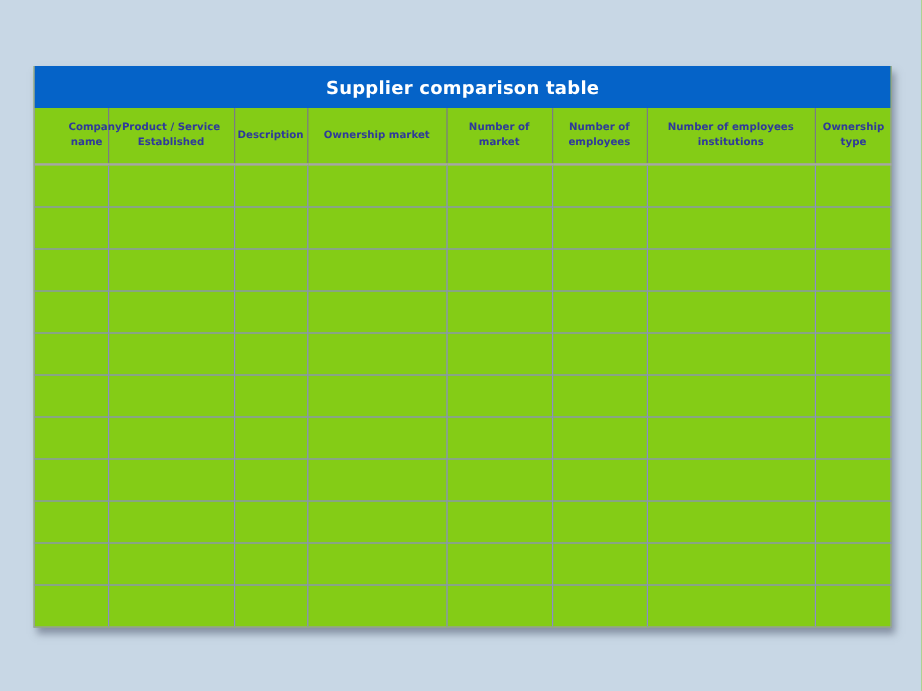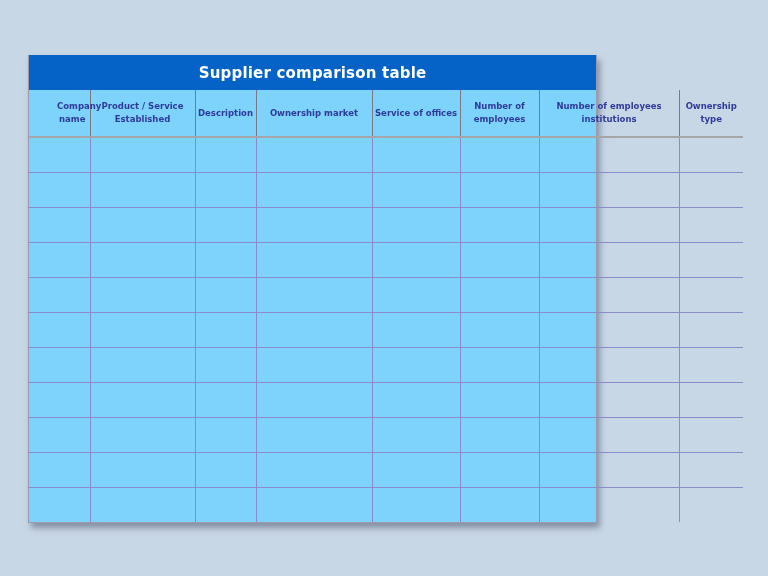--- a/index.html
+++ b/index.html
@@ -11,23 +11,23 @@
       height: 576px;
       background: #c8d7e5;
       position: relative;
       overflow: hidden;
       font-family: "DejaVu Sans", sans-serif;
     }
     .sheet {
       position: absolute;
       left: 28px;
       top: 55px;
-      width: 569px;
+      width: 715px;
       height: 468px;
-      background: #7dd3fc;
+      background: #84cc16;
       box-shadow: 3px 5px 6px rgba(80, 90, 110, 0.55);
       border-left: 1px solid #9a9ab0;
       border-right: 1px solid #9a9ab0;
       border-bottom: 1px solid #9a9ab0;
       box-sizing: border-box;
     }
     .title-bar {
       position: absolute;
       left: 0;
       top: 0;
@@ -92,21 +92,21 @@
         <col style="width: 64px;">
       </colgroup>
     <thead>
       <tr id="header-row">
           <th>Company
 name</th>
           <th>Product / Service
 Established</th>
           <th>Description</th>
           <th>Ownership market</th>
-          <th>Service of offices</th>
+          <th>Number of market</th>
           <th>Number of
 employees</th>
           <th>Number of employees
 institutions</th>
           <th>Ownership
 type</th>
         </tr>
     </thead>
     <tbody id="table-body">
         <tr>

